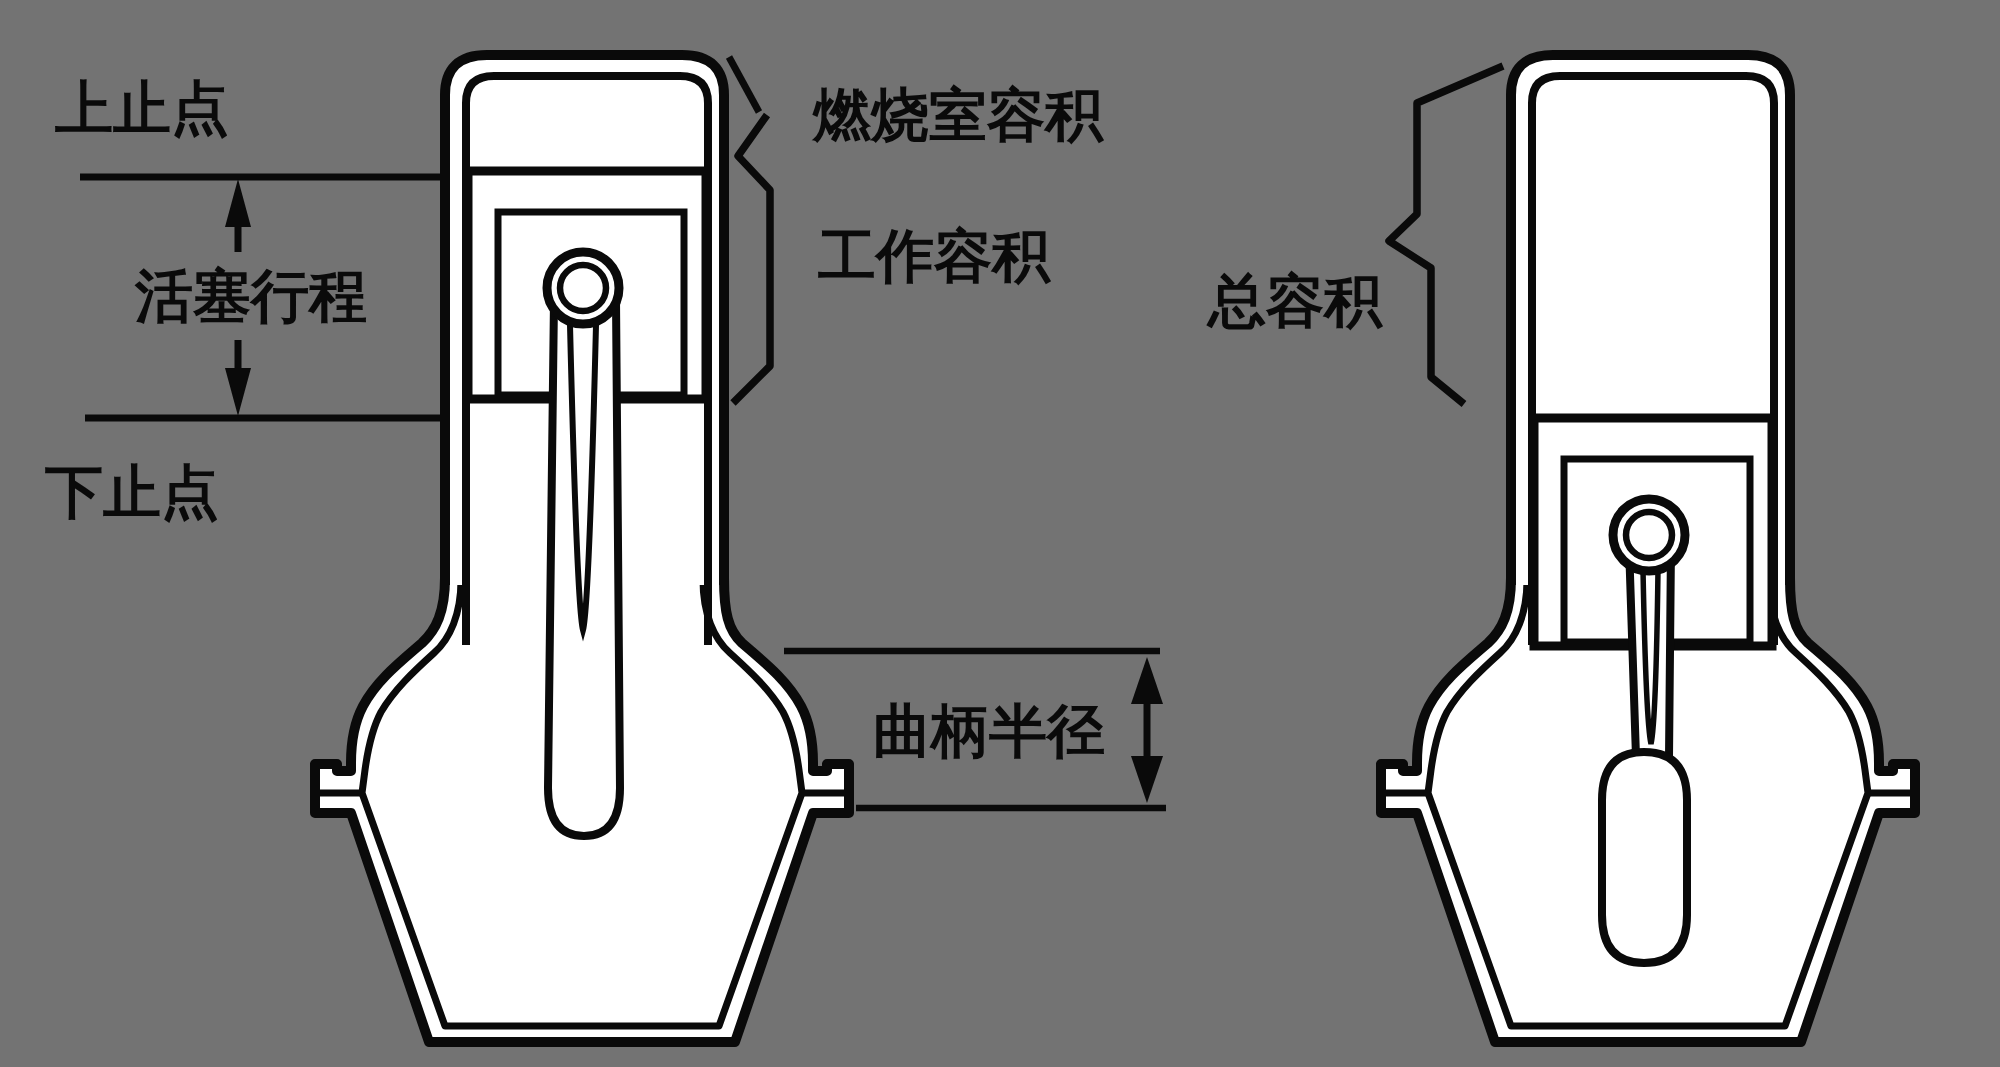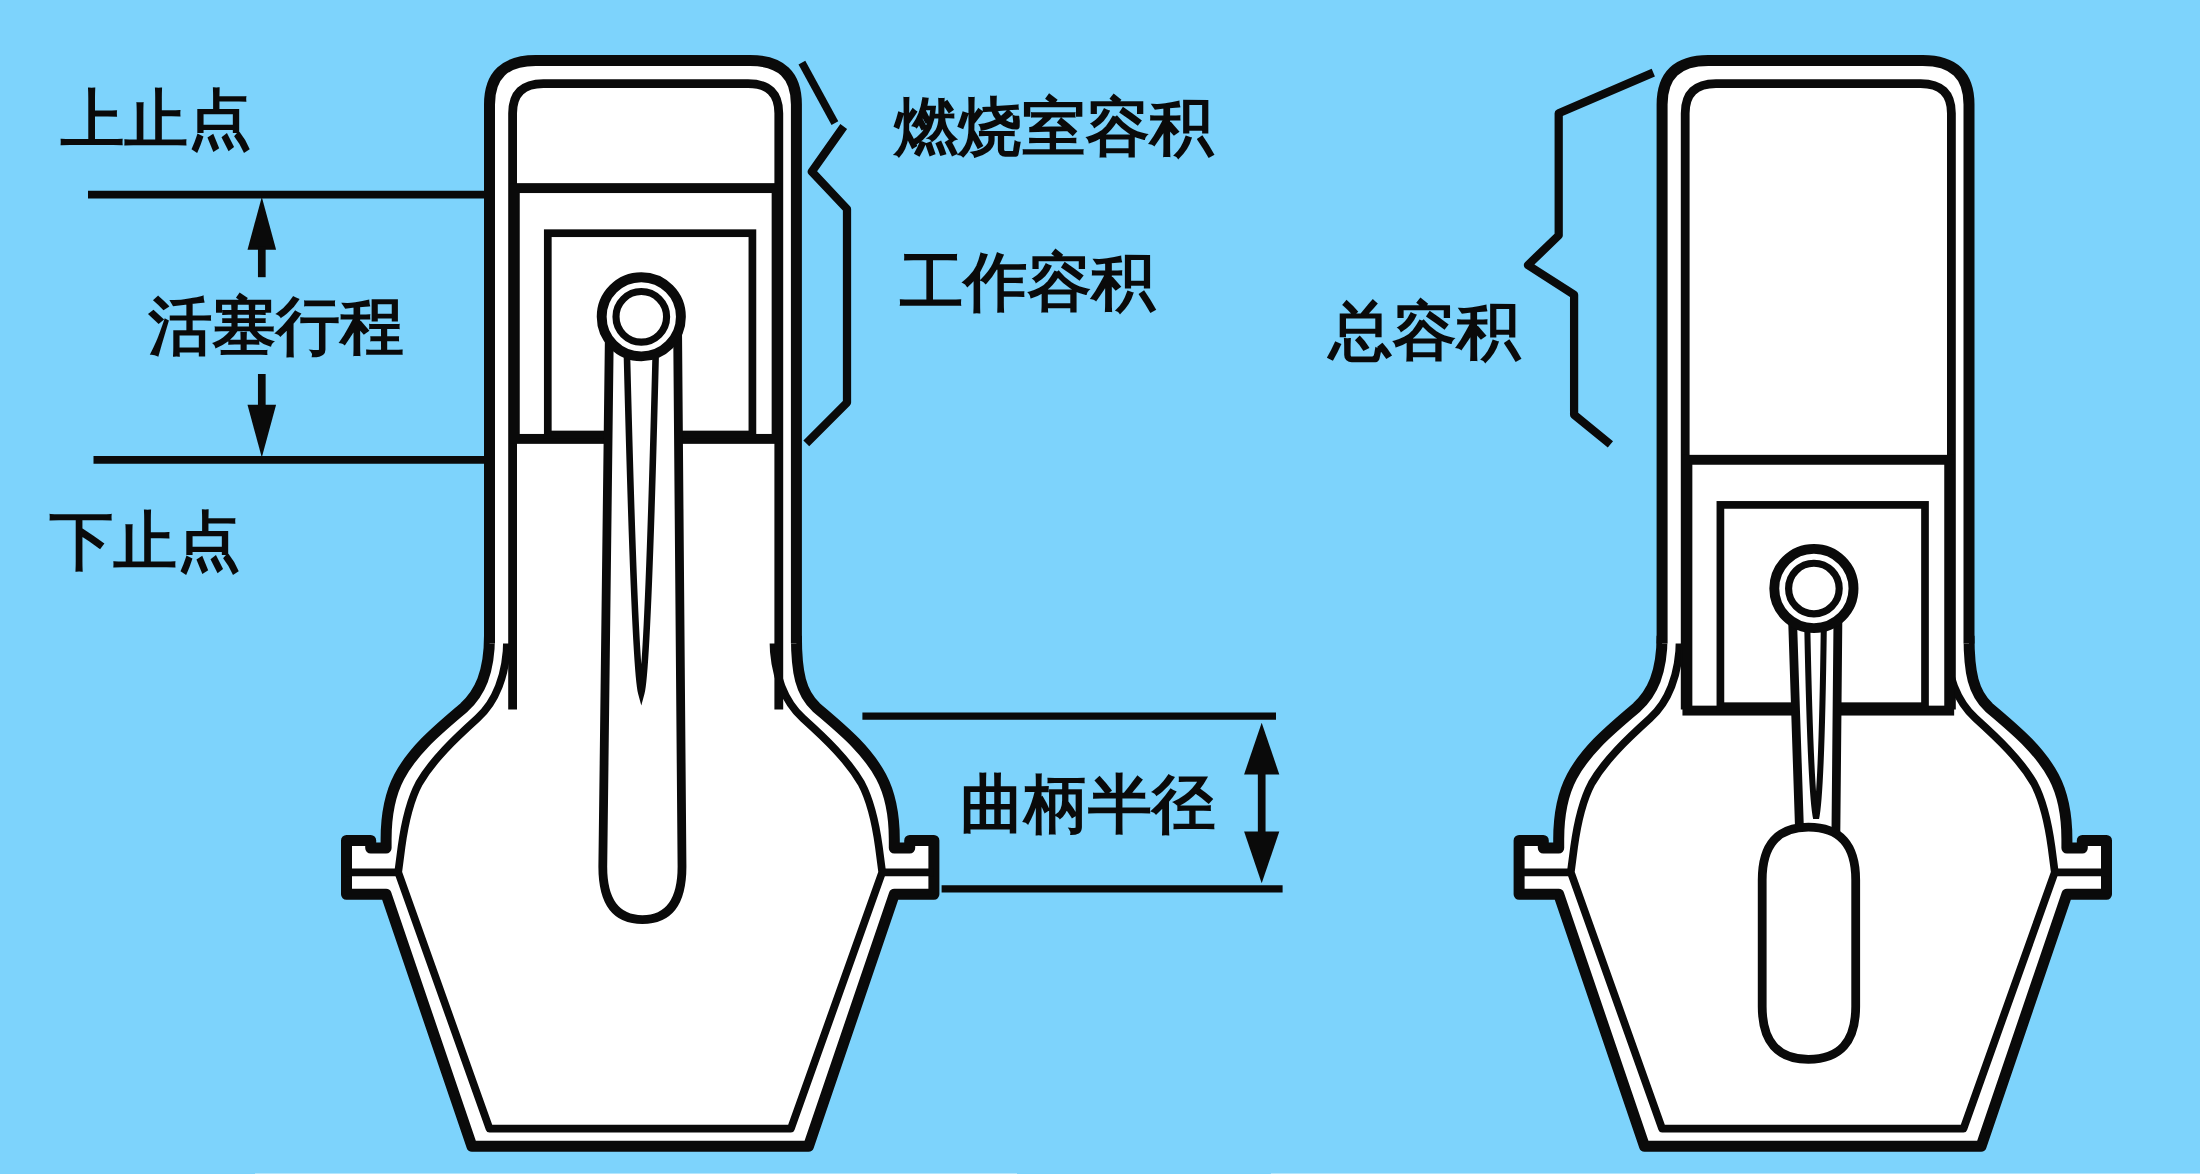--- a/index.html
+++ b/index.html
@@ -4,21 +4,21 @@
 <style>
   html, body {
     margin: 0;
     padding: 0;
     background: #ffffff;
   }
   .stage {
     position: relative;
     width: 2000px;
     height: 1067px;
-    background: #7dd3fc;
+    background: #737373;
     overflow: hidden;
     font-family: "DejaVu Sans", "Liberation Sans", sans-serif;
   }
   svg { display: block; }
   .diagram-label {
     font-family: "DejaVu Sans", "Liberation Sans", sans-serif;
     font-weight: 700;
     font-size: 58px;
     fill: #0a0a0a;
   }

